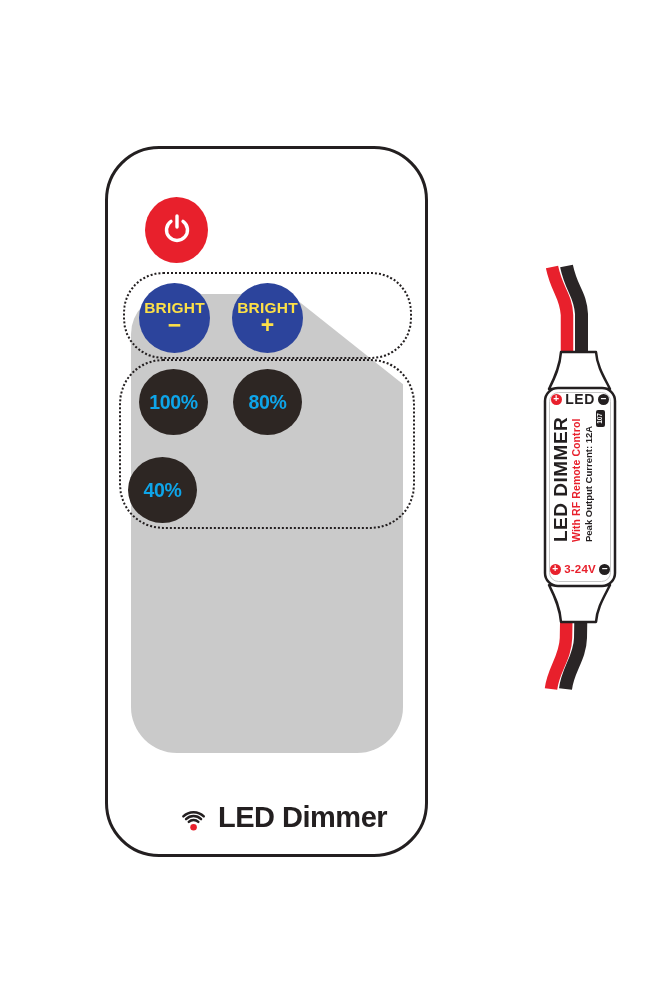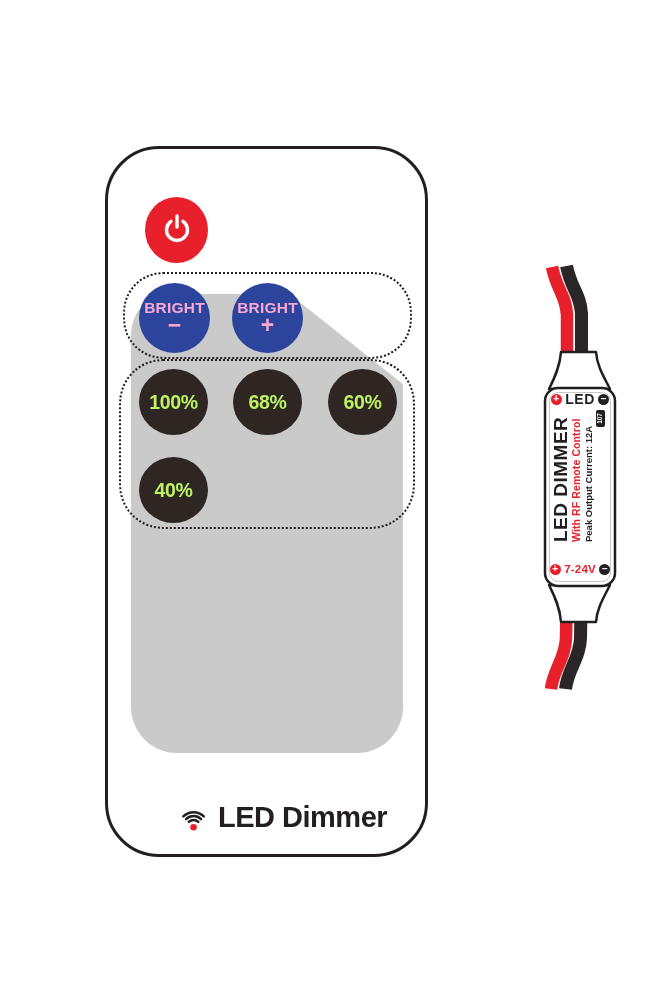--- a/index.html
+++ b/index.html
@@ -26,36 +26,36 @@
   .dotted { border: 2.5px dotted var(--ink); background: transparent; }
   .dotted1 { left: 123px; top: 272px; width: 289px; height: 87px; border-radius: 40px; }
   .dotted2 { left: 119px; top: 359px; width: 296px; height: 170px; border-radius: 44px; }
 
   .power {
     left: 145px; top: 197px; width: 63px; height: 66px;
     background: var(--red); border-radius: 50%;
     display: flex; align-items: center; justify-content: center;
   }
   .round-btn {
-    border-radius: 50%; color: #f9a8d4; font-weight: bold;
+    border-radius: 50%; color: #fde047; font-weight: bold;
     display: flex; flex-direction: column; align-items: center; justify-content: center;
     text-align: center;
   }
   .bright { width: 71px; height: 70px; background: var(--blue); }
   .bright .t { font-size: 15.5px; line-height: 1; letter-spacing: 0.2px; }
   .bright .s { font-size: 23px; line-height: 0.85; margin-top: 1px; }
   #bright-minus { left: 139px; top: 283px; }
   #bright-plus  { left: 232px; top: 283px; }
 
   .preset {
     width: 69px; height: 66px; background: var(--button-dark);
-    color: #bef264; font-size: 19.5px; letter-spacing: -0.3px;
+    color: #0ea5e9; font-size: 19.5px; letter-spacing: -0.3px;
   }
   #p1 { left: 139px; top: 369px; } #p2 { left: 233px; top: 369px; } #p3 { left: 328px; top: 369px; }
-  #p4 { left: 139px; top: 457px; } #p5 { left: 233px; top: 457px; } #p6 { left: 328px; top: 457px; }
+  #p4 { left: 128px; top: 457px; } #p5 { left: 233px; top: 457px; } #p6 { left: 328px; top: 457px; }
 
   .brand-row { left: 181px; top: 801px; display: flex; align-items: center; gap: 8px; }
   .brand-text { font-size: 29px; font-weight: bold; color: var(--ink); letter-spacing: -0.5px; }
 
   
   .mod-svg { left: 515px; top: 255px; }
   .mod-row {
     display: flex; align-items: center; justify-content: center; gap: 3.5px;
     width: 70px; left: 545px;
   }
@@ -111,24 +111,21 @@
   </div>
   <div class="abs round-btn bright" id="bright-plus">
     <span class="t">BRIGHT</span>
     <span class="s">+</span>
   </div>
 
   <div class="abs round-btn preset" id="p1">
     <span>100%</span>
   </div>
   <div class="abs round-btn preset" id="p2">
-    <span>68%</span>
-  </div>
-  <div class="abs round-btn preset" id="p3">
-    <span>60%</span>
+    <span>80%</span>
   </div>
   <div class="abs round-btn preset" id="p4">
     <span>40%</span>
   </div>
 
   <div class="abs brand-row">
     <svg width="29" height="30" viewBox="0 0 30 30">
       <path d="M 8.05 19.05 A 7 7 0 0 1 17.95 19.05" fill="none" stroke="#231f20" stroke-width="2.5" stroke-linecap="round"></path>
       <path d="M 5.22 16.22 A 11 11 0 0 1 20.78 16.22" fill="none" stroke="#231f20" stroke-width="2.5" stroke-linecap="round"></path>
       <path d="M 2.4 13.4  A 15 15 0 0 1 23.6 13.4" fill="none" stroke="#231f20" stroke-width="2.5" stroke-linecap="round"></path>
@@ -162,17 +159,17 @@
     <div class="mod-title">LED DIMMER</div>
     <div class="mod-sub">With RF Remote Control</div>
     <div class="mod-spec">Peak Output Current: 12A</div>
     <div class="mod-badge-row">
       <span class="mod-badge">107</span>
     </div>
   </div>
 
   <div class="abs mod-row bottom">
     <span class="term plus">+</span>
-    <span class="volt-label">7-24V</span>
+    <span class="volt-label">3-24V</span>
     <span class="term minus">−</span>
   </div>
 
 </div>
 
 </body></html>

